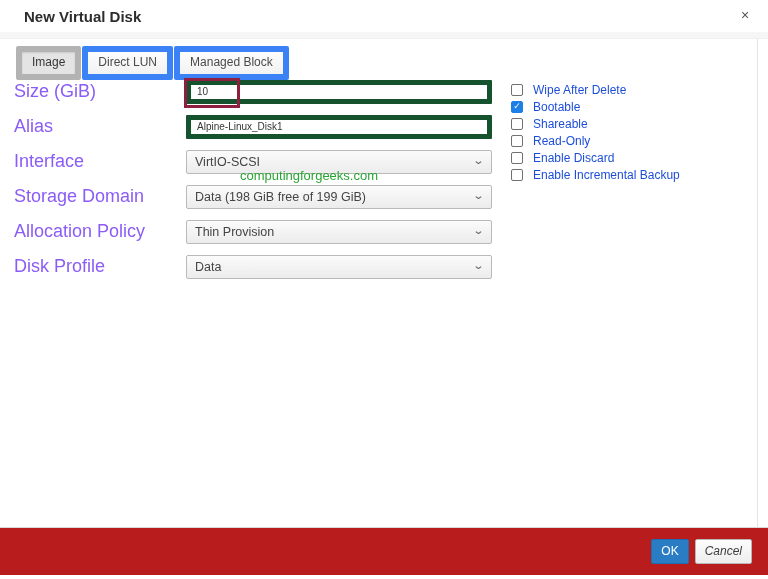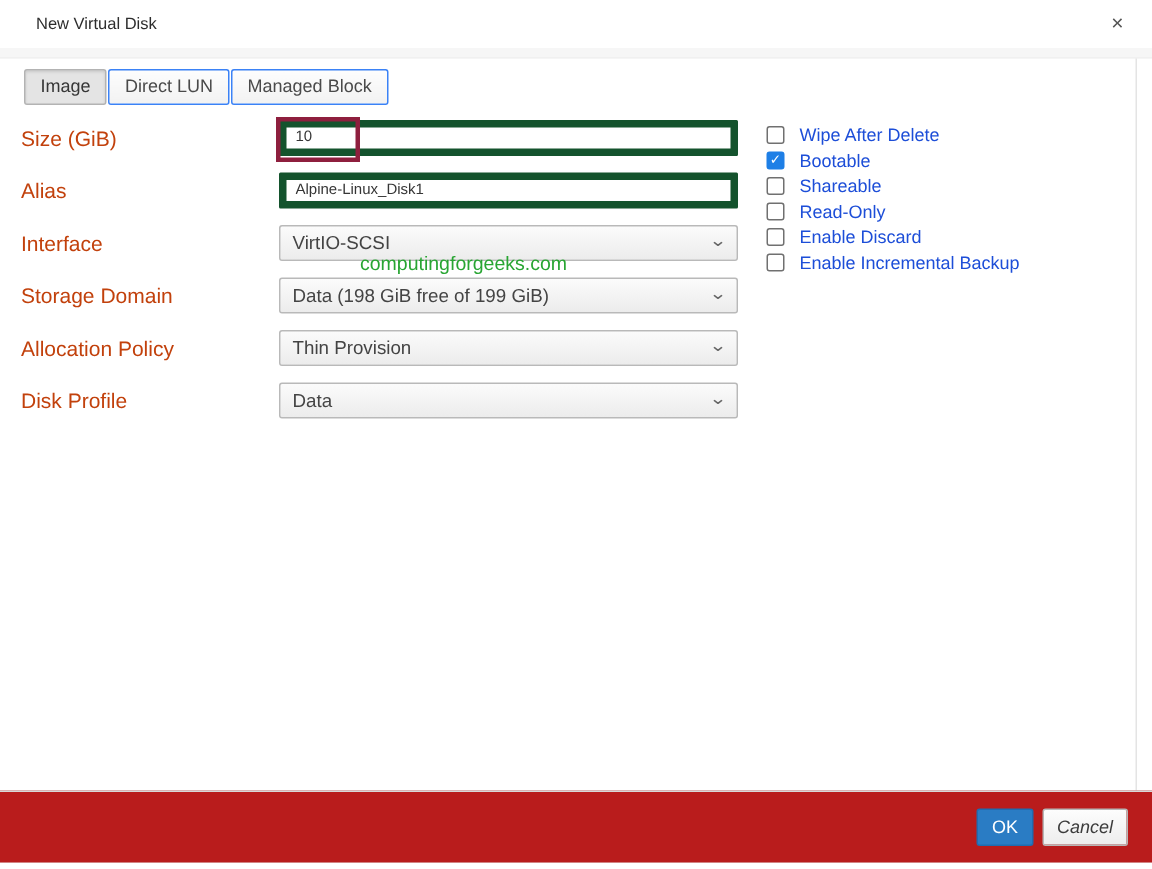--- a/index.html
+++ b/index.html
@@ -10,49 +10,49 @@
   }
   .dialog{
     position:absolute;left:0;top:0;width:768px;height:575px;
     background:#ffffff;border-bottom:1px solid #d8d8d8;box-sizing:border-box;
   }
   
   .header{
     position:absolute;left:0;top:0;width:100%;height:32px;background:#ffffff;
     display:flex;align-items:center;box-sizing:border-box;padding:0 16px 0 24px;
   }
-  .title{font-size:11px;font-weight:normal;color:#2d2d2d;}
+  .title{font-size:15px;font-weight:bold;color:#2d2d2d;}
   .close-btn{
     position:absolute;right:14px;top:6px;width:18px;height:18px;
     display:flex;align-items:center;justify-content:center;
     font-size:14px;color:#555;cursor:pointer;line-height:1;
   }
   .header-strip{
     position:absolute;left:0;top:32px;width:100%;height:7px;background:#f6f6f6;
     border-bottom:1px solid #f0f0f0;box-sizing:border-box;
   }
   .right-edge{
     position:absolute;top:39px;bottom:0;left:757px;width:1px;background:#e4e4e4;
   }
   
   .tab-bar{position:absolute;left:16px;top:46px;display:flex;}
   .tab{
     font-family:inherit;font-size:12px;color:#4a4a4a;
     padding:4px 10px 5px 10px;margin-right:1px;
     background:linear-gradient(to bottom,#fdfdfd,#f2f2f2);
-    border:1px solid #3b82f6;border-radius:2px;cursor:pointer;line-height:1.1;
+    border:6px solid #3b82f6;border-radius:2px;cursor:pointer;line-height:1.1;
   }
   .tab.active{
     background:#e4e4e4;box-shadow:inset 0 1px 2px rgba(0,0,0,.12);
     border-color:#b3b3b3;color:#363636;
   }
   
   .form-area{position:absolute;left:0;top:74px;width:500px;}
   .form-row{display:flex;align-items:center;height:35px;padding-left:14px;box-sizing:border-box;}
-  .form-label{width:172px;font-size:14px;color:#c2410c;flex:none;}
+  .form-label{width:172px;font-size:18px;color:#8b5cf6;flex:none;}
   .ctrl-wrap{position:relative;width:306px;flex:none;}
   .text-input{
     width:100%;height:24px;box-sizing:border-box;border:5px solid #14532d;border-radius:1px;
     font-family:inherit;font-size:10px;color:#363636;padding:0 6px;background:#fff;outline:none;
   }
   .red-box{
     position:absolute;left:-2px;top:-2px;width:50px;height:24px;
     border:3px solid var(--highlight-red,#8e1f3e);pointer-events:none;z-index:3;
   }
   .select-box{

